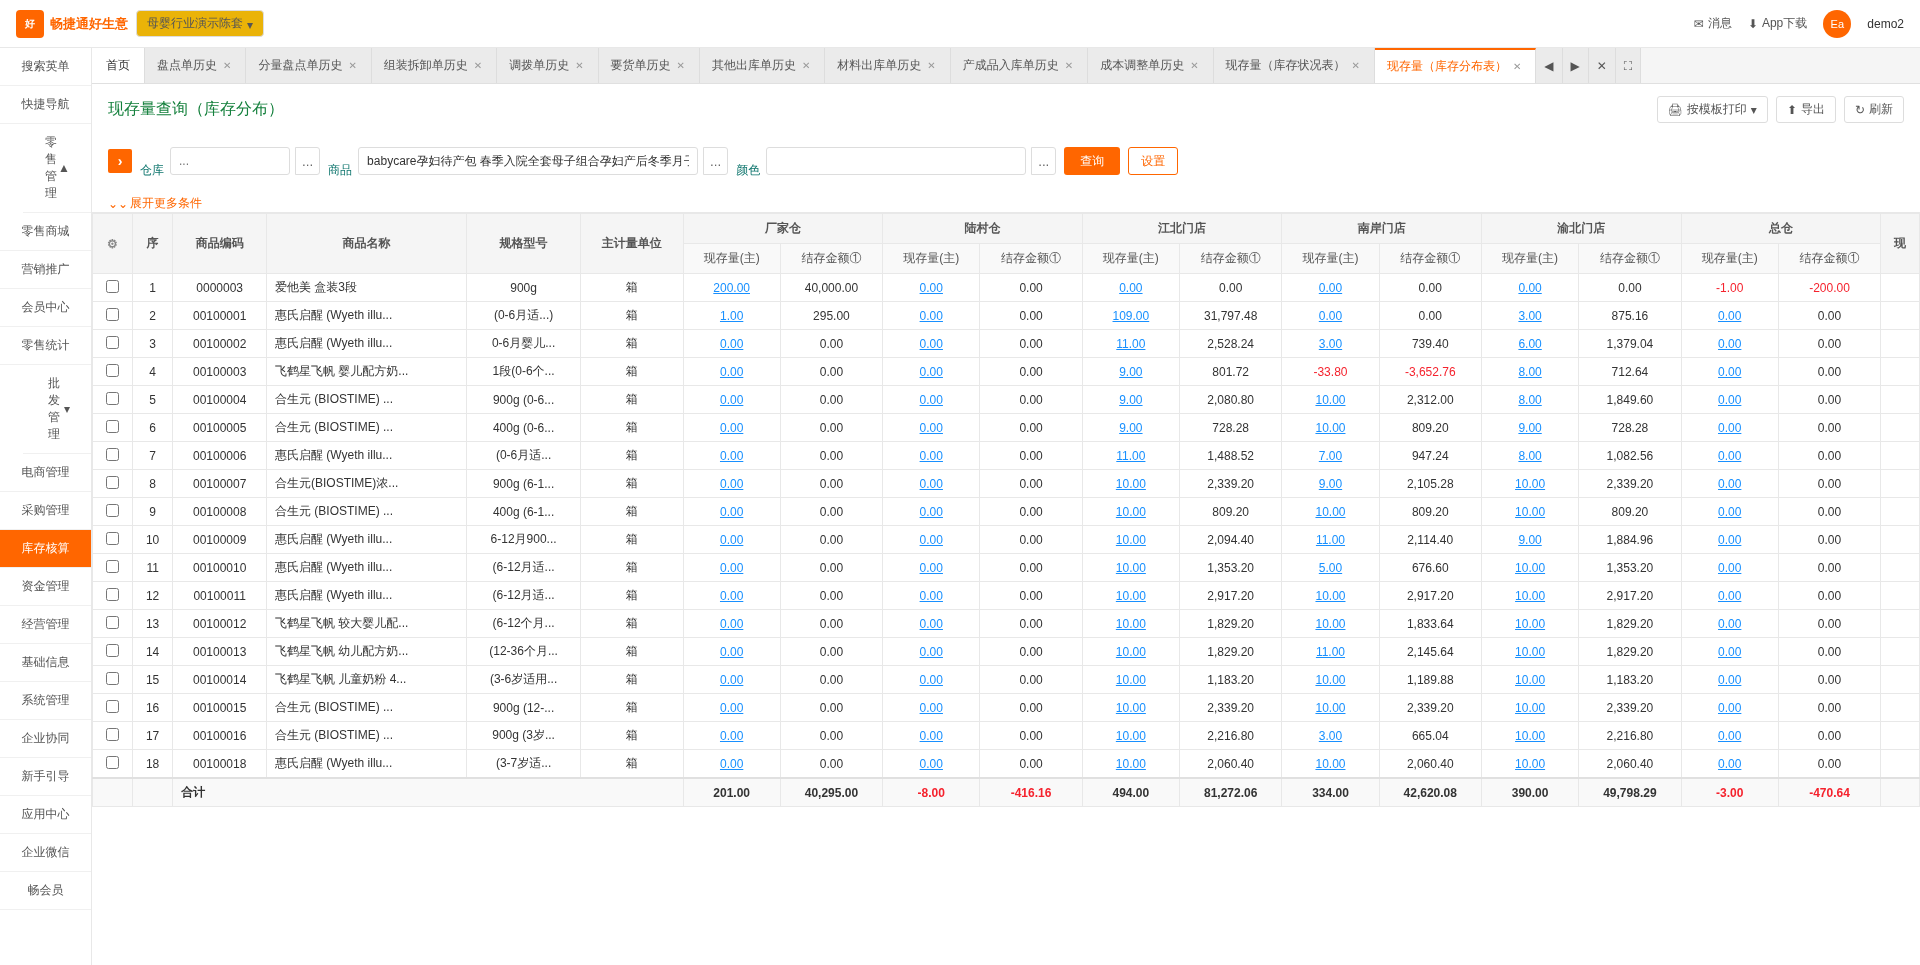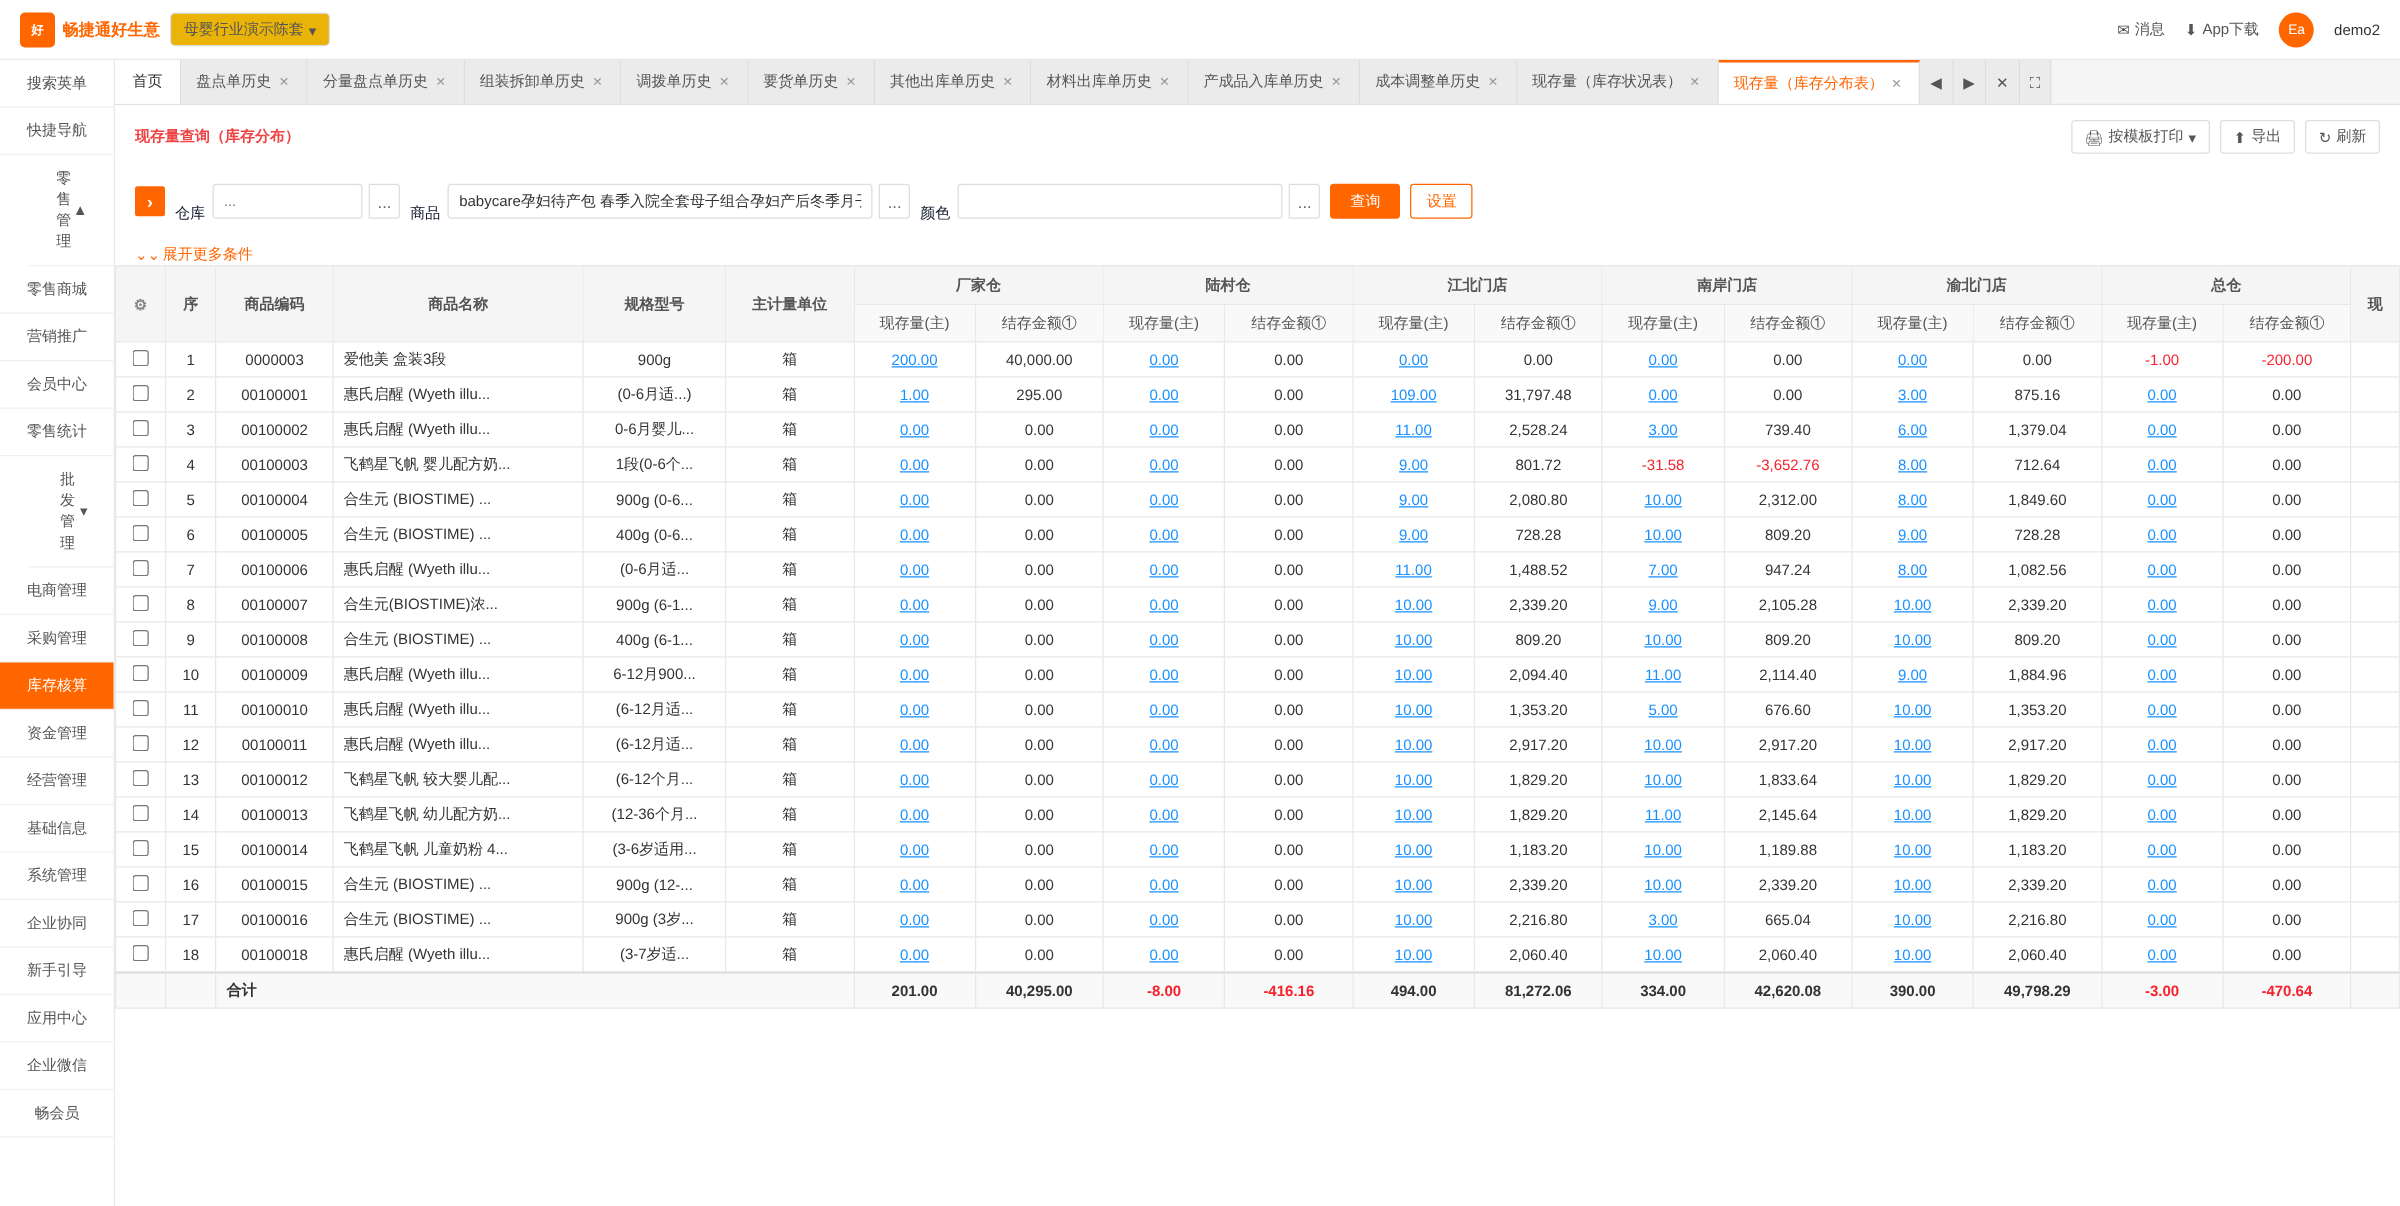--- a/index.html
+++ b/index.html
@@ -93,35 +93,35 @@
       background: #fff;
       padding: 12px 16px 0;
       border-bottom: 1px solid #e8e8e8;
     }
     .page-title-row {
       display: flex;
       align-items: center;
       justify-content: space-between;
       margin-bottom: 10px;
     }
-    .page-title { font-size: 12px; font-weight: bold; color: #ef4444; }
+    .page-title { font-size: 16px; font-weight: normal; color: #15803d; }
     .page-actions { display: flex; align-items: center; gap: 8px; }
     .btn-action { padding: 4px 10px; border: 1px solid #ddd; border-radius: 3px; background: #fff; cursor: pointer; font-size: 12px; color: #555; display: flex; align-items: center; gap: 4px; }
 
     
     .search-area {
       padding: 10px 0;
       display: flex;
       align-items: center;
       gap: 8px;
       flex-wrap: wrap;
     }
     .expand-btn { width: 24px; height: 24px; background: #f60; color: #fff; border-radius: 2px; display: flex; align-items: center; justify-content: center; cursor: pointer; font-size: 14px; font-weight: bold; }
     .search-field { display: flex; align-items: center; gap: 6px; }
-    .search-label { color: #0f172a; white-space: nowrap; margin-top: 19px; }
+    .search-label { color: #0f766e; white-space: nowrap; margin-top: 19px; }
     .search-input {
       height: 28px;
       border: 1px solid #ddd;
       border-radius: 3px;
       padding: 0 8px;
       font-size: 12px;
       color: #333;
       outline: none;
     }
     .search-input.wide { width: 340px; }
@@ -474,21 +474,21 @@
     <td>00100003</td>
     <td style="text-align:left;">飞鹤星飞帆 婴儿配方奶...</td>
     <td>1段(0-6个...</td>
     <td>箱</td>
     <td><span class="num-link">0.00</span></td>
     <td>0.00</td>
     <td><span class="num-link">0.00</span></td>
     <td>0.00</td>
     <td><span class="num-link">9.00</span></td>
     <td>801.72</td>
-    <td><span class="num-red">-31.58</span></td>
+    <td><span class="num-red">-33.80</span></td>
     <td class="num-red">-3,652.76</td>
     <td><span class="num-link">8.00</span></td>
     <td>712.64</td>
     <td><span class="num-link">0.00</span></td>
     <td class="">0.00</td>
     <td></td>
   </tr>
           <tr>
     <td><input type="checkbox" style=""></td>
     <td>5</td>

